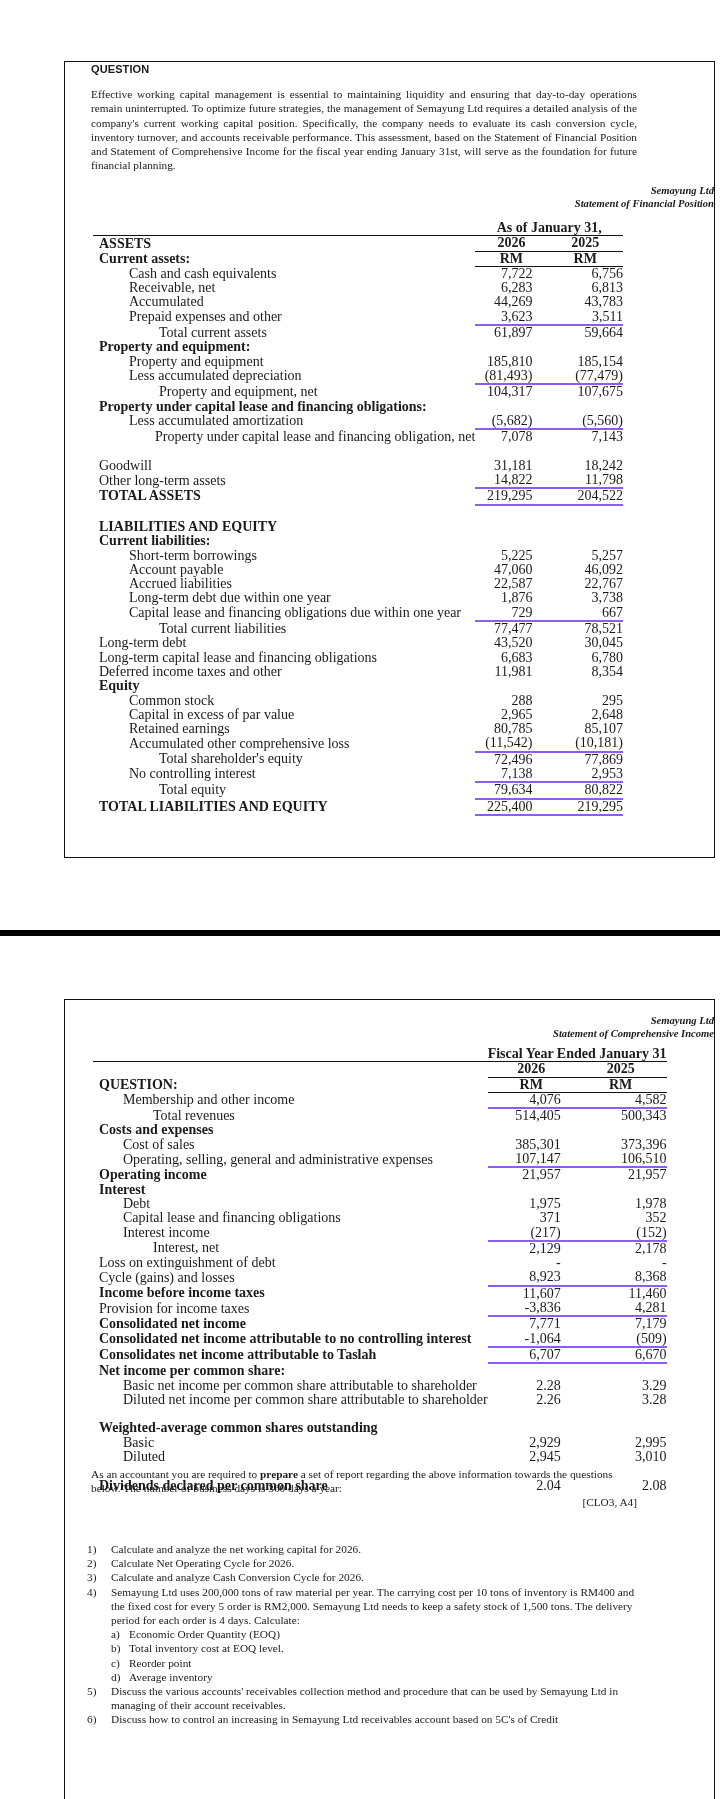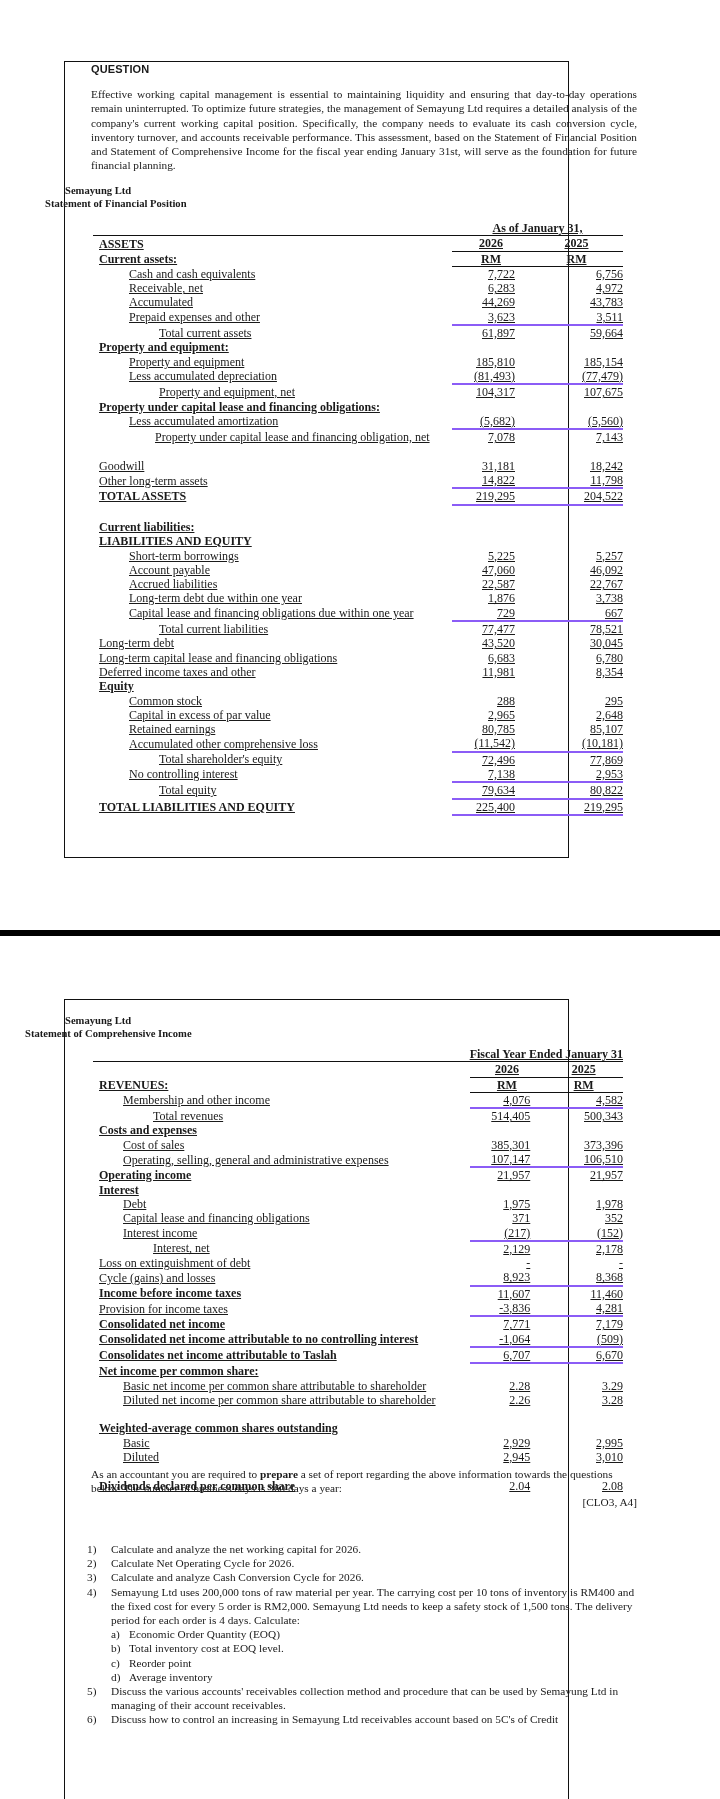--- a/index.html
+++ b/index.html
@@ -1,31 +1,31 @@
 <!DOCTYPE html>
 <html><head>
 <meta charset="utf-8">
 <style>
   html, body { margin:0; padding:0; background:#ffffff; }
   body { width:720px; height:1799px; position:relative; overflow:hidden;
          font-family:"Liberation Serif", "DejaVu Serif", serif; color:#1a1a1a; }
-  .box { position:absolute; left:64px; width:505px; border:1.5px solid #111; box-sizing:border-box; }
+  .box { position:absolute; left:64px; width:651px; border:1.5px solid #111; box-sizing:border-box; }
   #box1 { top:61px; height:797px; }
   #box2 { top:999px; height:820px; }
   .sep-bar { position:absolute; left:0; width:720px; top:930px; height:6px; background:#000; }
 
   .q-title { position:absolute; left:26px; top:1px; font-family:"Liberation Sans","DejaVu Sans",sans-serif;
              font-weight:bold; font-size:11px; letter-spacing:0.1px; }
   .intro { position:absolute; left:26px; top:25px; width:546px; font-size:11.3px; line-height:14.3px;
            text-align:justify; margin:0; }
   .stmt-head { position:absolute; left:0; width:100%; text-align:center; font-weight:bold;
                font-size:10.6px; line-height:13px; }
-  .stmt-head div { text-align:left; }
-
-  table.fin { position:absolute; border-collapse:collapse; font-size:12px;text-decoration:underline; }
+  .stmt-head div { text-align:right;font-style:italic; }
+
+  table.fin { position:absolute; border-collapse:collapse; font-size:14px; }
   table.fin td { padding:0; height:14.3px; line-height:14.3px; white-space:nowrap; vertical-align:middle; }
   table.fin td.num { text-align:right; }
   table.fin td.b { font-weight:bold; }
   .ul td.num { border-bottom:2px solid #8b5cf6; }
 
   
   #bs { left:28px; top:159px; width:530px; }
   #bs col.c-label { width:359px; }
   #bs col.c-26 { width:78px; }
   #bs col.c-25 { width:93px; }
@@ -84,21 +84,21 @@
           <td style="font-weight: bold; text-align: center; border-bottom: 1px solid rgb(17, 17, 17);">RM</td>
         </tr>
         <tr>
           <td style="padding-left: 36px;">Cash and cash equivalents</td>
           <td class="num pr26">7,722</td>
           <td class="num pr25">6,756</td>
         </tr>
         <tr>
           <td style="padding-left: 36px;">Receivable, net</td>
           <td class="num pr26">6,283</td>
-          <td class="num pr25">4,972</td>
+          <td class="num pr25">6,813</td>
         </tr>
         <tr>
           <td style="padding-left: 36px;">Accumulated</td>
           <td class="num pr26">44,269</td>
           <td class="num pr25">43,783</td>
         </tr>
         <tr class="ul">
           <td style="padding-left: 36px;">Prepaid expenses and other</td>
           <td class="num pr26">3,623</td>
           <td class="num pr25">3,511</td>
@@ -162,26 +162,26 @@
           <td class="b" style="padding-left: 6px;">TOTAL ASSETS</td>
           <td class="num pr26">219,295</td>
           <td class="num pr25">204,522</td>
         </tr>
         <tr>
           <td style="padding-left: 6px;"></td>
           <td class="num pr26"></td>
           <td class="num pr25"></td>
         </tr>
         <tr>
+          <td class="b" style="padding-left: 6px;">LIABILITIES AND EQUITY</td>
+          <td class="num pr26"></td>
+          <td class="num pr25"></td>
+        </tr>
+        <tr>
           <td class="b" style="padding-left: 6px;">Current liabilities:</td>
-          <td class="num pr26"></td>
-          <td class="num pr25"></td>
-        </tr>
-        <tr>
-          <td class="b" style="padding-left: 6px;">LIABILITIES AND EQUITY</td>
           <td class="num pr26"></td>
           <td class="num pr25"></td>
         </tr>
         <tr>
           <td style="padding-left: 36px;">Short-term borrowings</td>
           <td class="num pr26">5,225</td>
           <td class="num pr25">5,257</td>
         </tr>
         <tr>
           <td style="padding-left: 36px;">Account payable</td>
@@ -290,21 +290,21 @@
       <tr>
         <td style="border-bottom:1.5px solid #111;"></td>
         <td colspan="2" style="font-weight:bold;text-align:center;border-bottom:1.5px solid #111;">Fiscal Year Ended January 31</td>
       </tr>
       <tr>
         <td></td>
         <td style="font-weight:bold;text-align:center;border-bottom:1px solid #111;">2026</td>
         <td style="font-weight:bold;text-align:center;border-bottom:1px solid #111;">2025</td>
       </tr>
       <tr>
-        <td class="b" style="padding-left:6px;">REVENUES:</td>
+        <td class="b" style="padding-left:6px;">QUESTION:</td>
         <td style="font-weight:bold;text-align:center;border-bottom:1px solid #111;">RM</td>
         <td style="font-weight:bold;text-align:center;border-bottom:1px solid #111;">RM</td>
       </tr>
     </thead>
     <tbody id="is-body">
         <tr class="ul">
           <td style="padding-left: 30px;">Membership and other income</td>
           <td class="num pr26">4,076</td>
           <td class="num pr25">4,582</td>
         </tr>

